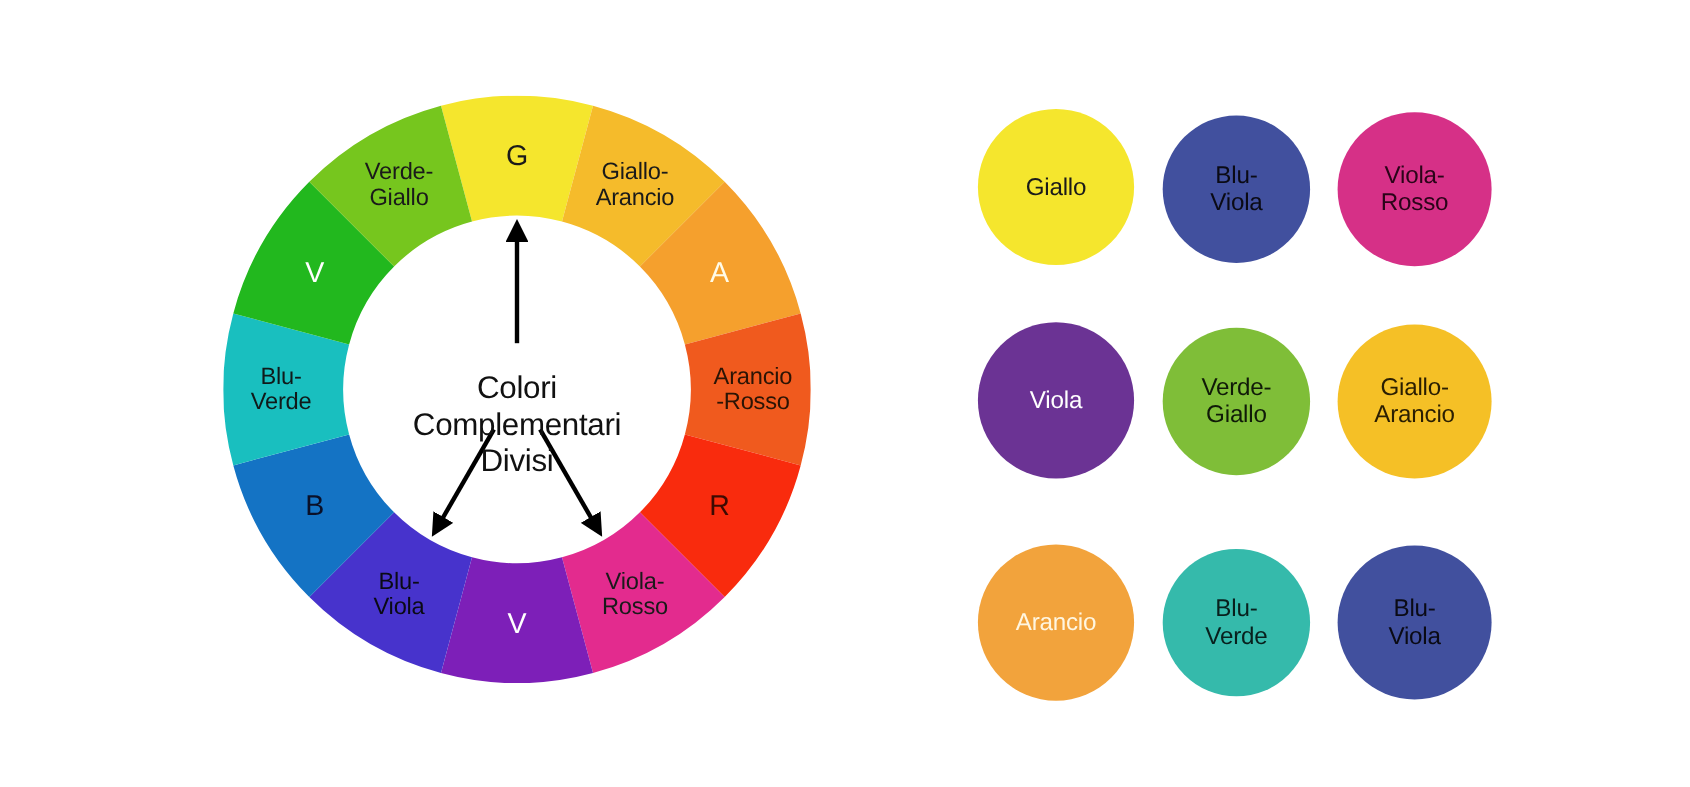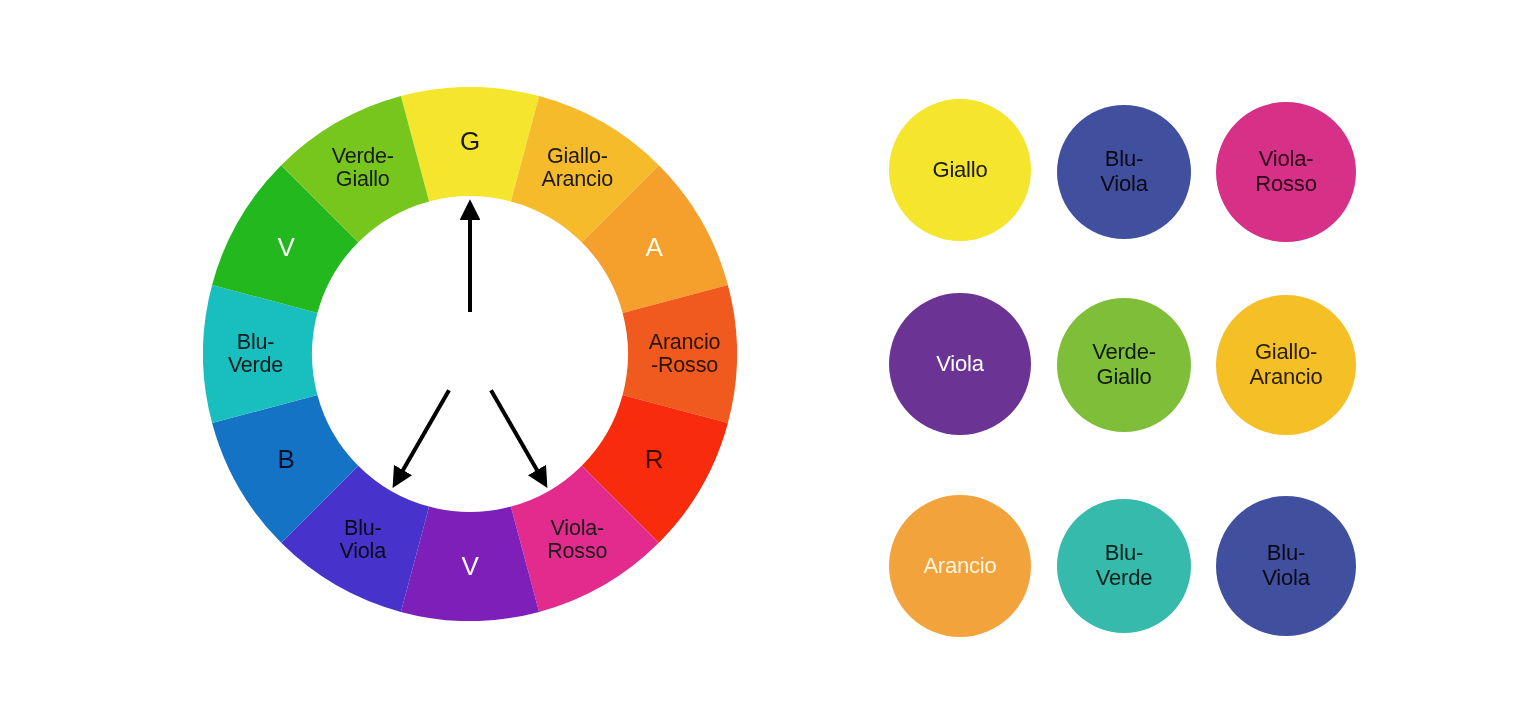--- a/index.html
+++ b/index.html
@@ -131,20 +131,23 @@
       <div class="seg-label two-line" style="left: 159.75px; top: 452.762px; color: rgb(10, 10, 20);">Blu-
 Viola</div>
       <div class="seg-label initial" style="left: 82.9696px; top: 373.25px; color: rgb(10, 16, 40);">B</div>
       <div class="seg-label two-line" style="left: 52.5px; top: 267px; color: rgb(16, 26, 26);">Blu-
 Verde</div>
       <div class="seg-label initial" style="left: 82.9696px; top: 160.75px; color: rgb(255, 255, 255);">V</div>
       <div class="seg-label two-line" style="left: 159.75px; top: 81.2376px; color: rgb(26, 26, 26);">Verde-
 Giallo</div>
     </div>
 
+  <div id="center-text">Colori
+Complementari
+Divisi</div>
 </div>
 
 <div id="swatch-panel">
     <div class="swatch" style="left: 9px; top: 4px; width: 142px; height: 142px; background: rgb(245, 230, 45);">
       <span class="swatch-label" style="color: rgb(26, 26, 26);">Giallo</span>
     </div>
     <div class="swatch" style="left: 177px; top: 10px; width: 134px; height: 134px; background: rgb(65, 80, 158);">
       <span class="swatch-label" style="color: rgb(10, 10, 20);">Blu-
 Viola</span>
     </div>

